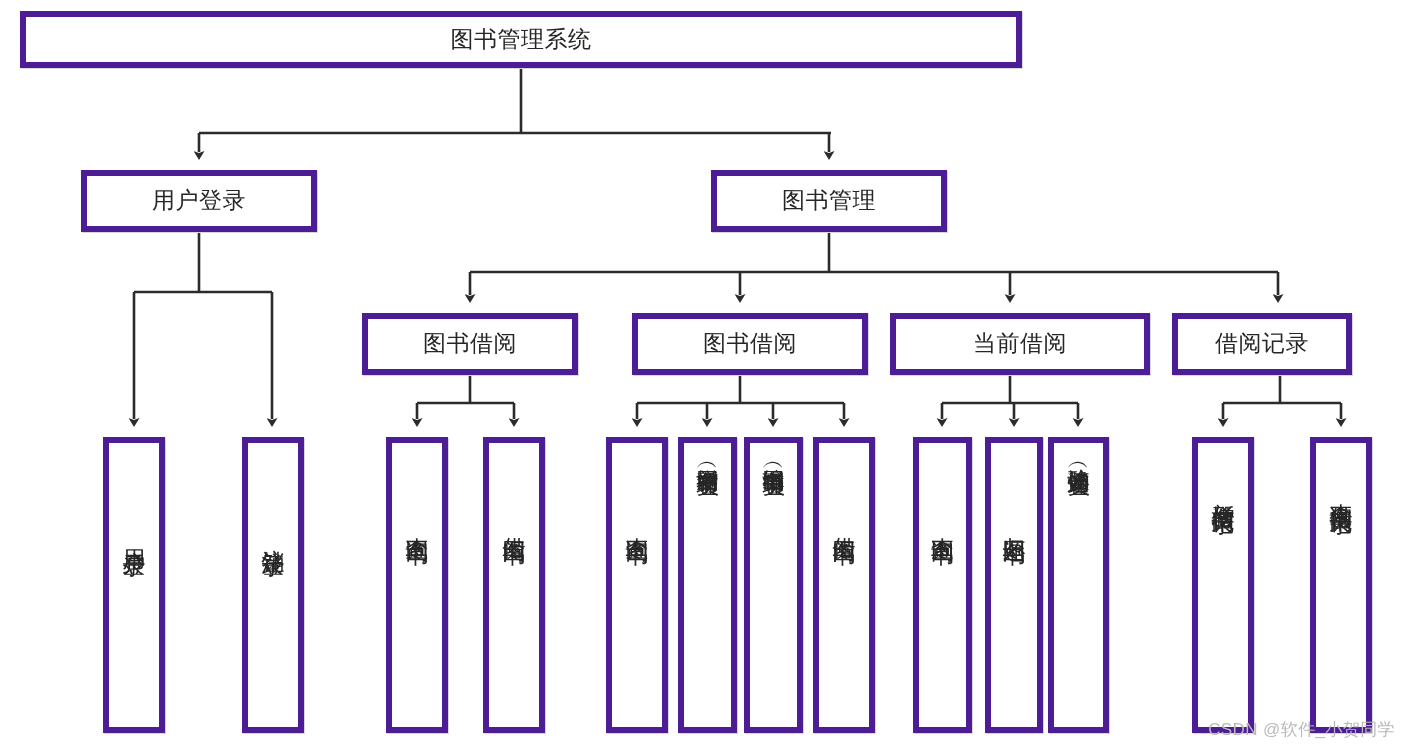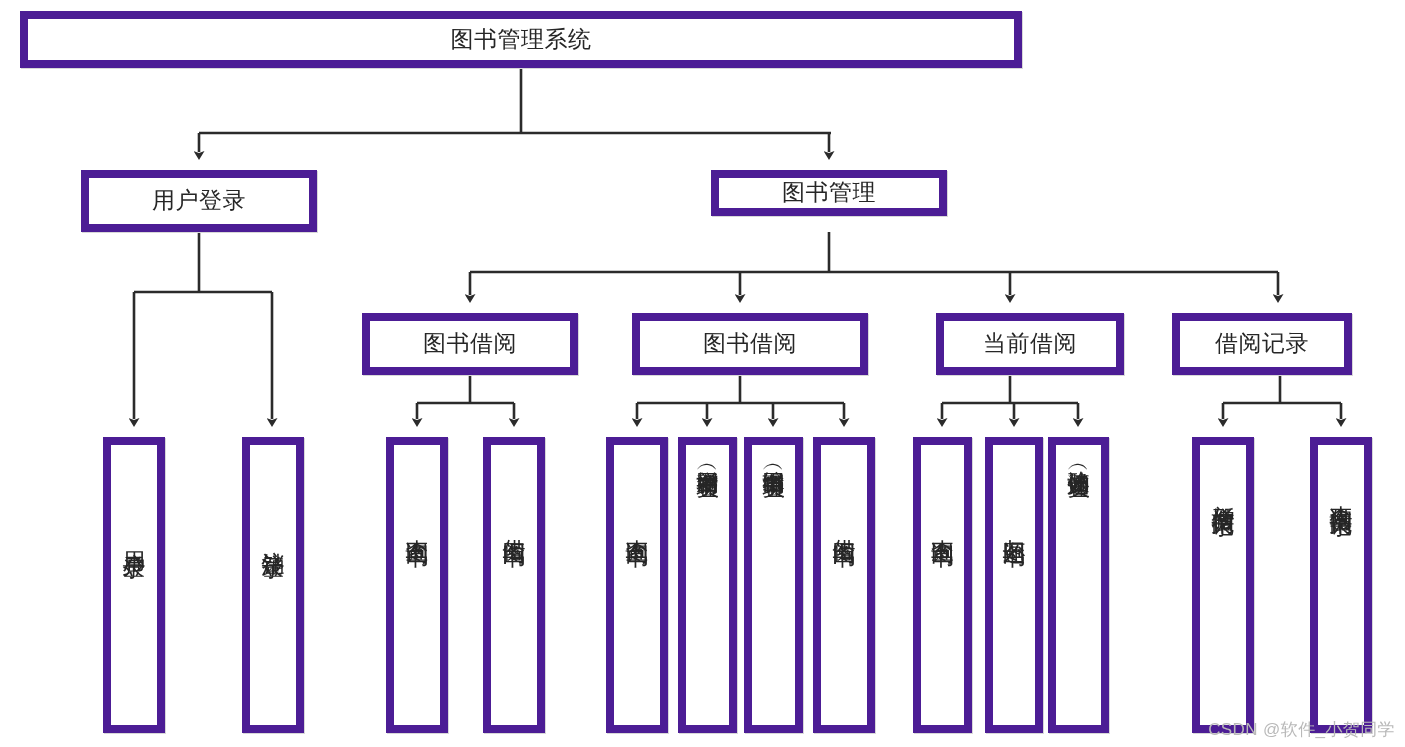--- a/index.html
+++ b/index.html
@@ -21,21 +21,21 @@
     position: absolute;
     left: 0;
     top: 0;
     width: 1405px;
     height: 747px;
   }
   .node {
     position: absolute;
     box-sizing: border-box;
     background: #ffffff;
-    border: 8px solid #4c1d95;
+    border: 6px solid #4c1d95;
     display: flex;
     align-items: center;
     justify-content: center;
     box-shadow: 1px 1px 0 #d8d8d8;
   }
   .node-label {
     color: #262626;
     white-space: pre;
     line-height: 1.18;
   }
@@ -125,31 +125,31 @@
     </g>
   </svg>
 
   <div class="node horizontal" style="left:20px; top:11px; width:1002px; height:57px;">
     <span class="node-label">图书管理系统</span>
   </div>
 
   <div class="node horizontal" style="left:81px; top:170px; width:236px; height:62px;">
     <span class="node-label">用户登录</span>
   </div>
-  <div class="node horizontal" style="left:711px; top:170px; width:236px; height:46px;">
+  <div class="node horizontal" style="left:711px; top:170px; width:236px; height:62px;">
     <span class="node-label">图书管理</span>
   </div>
 
   <div class="node horizontal" style="left:362px; top:313px; width:216px; height:62px;">
     <span class="node-label">图书借阅</span>
   </div>
   <div class="node horizontal" style="left:632px; top:313px; width:236px; height:62px;">
     <span class="node-label">图书借阅</span>
   </div>
-  <div class="node horizontal" style="left:936px; top:313px; width:188px; height:62px;">
+  <div class="node horizontal" style="left:890px; top:313px; width:260px; height:62px;">
     <span class="node-label">当前借阅</span>
   </div>
   <div class="node horizontal" style="left:1172px; top:313px; width:180px; height:62px;">
     <span class="node-label">借阅记录</span>
   </div>
 
   <div class="node vertical" style="left:103px; top:437px; width:62px; height:296px; padding-top:88px;">
     <span class="node-label">用户登录</span>
   </div>
   <div class="node vertical" style="left:242px; top:437px; width:62px; height:296px; padding-top:88px;">

